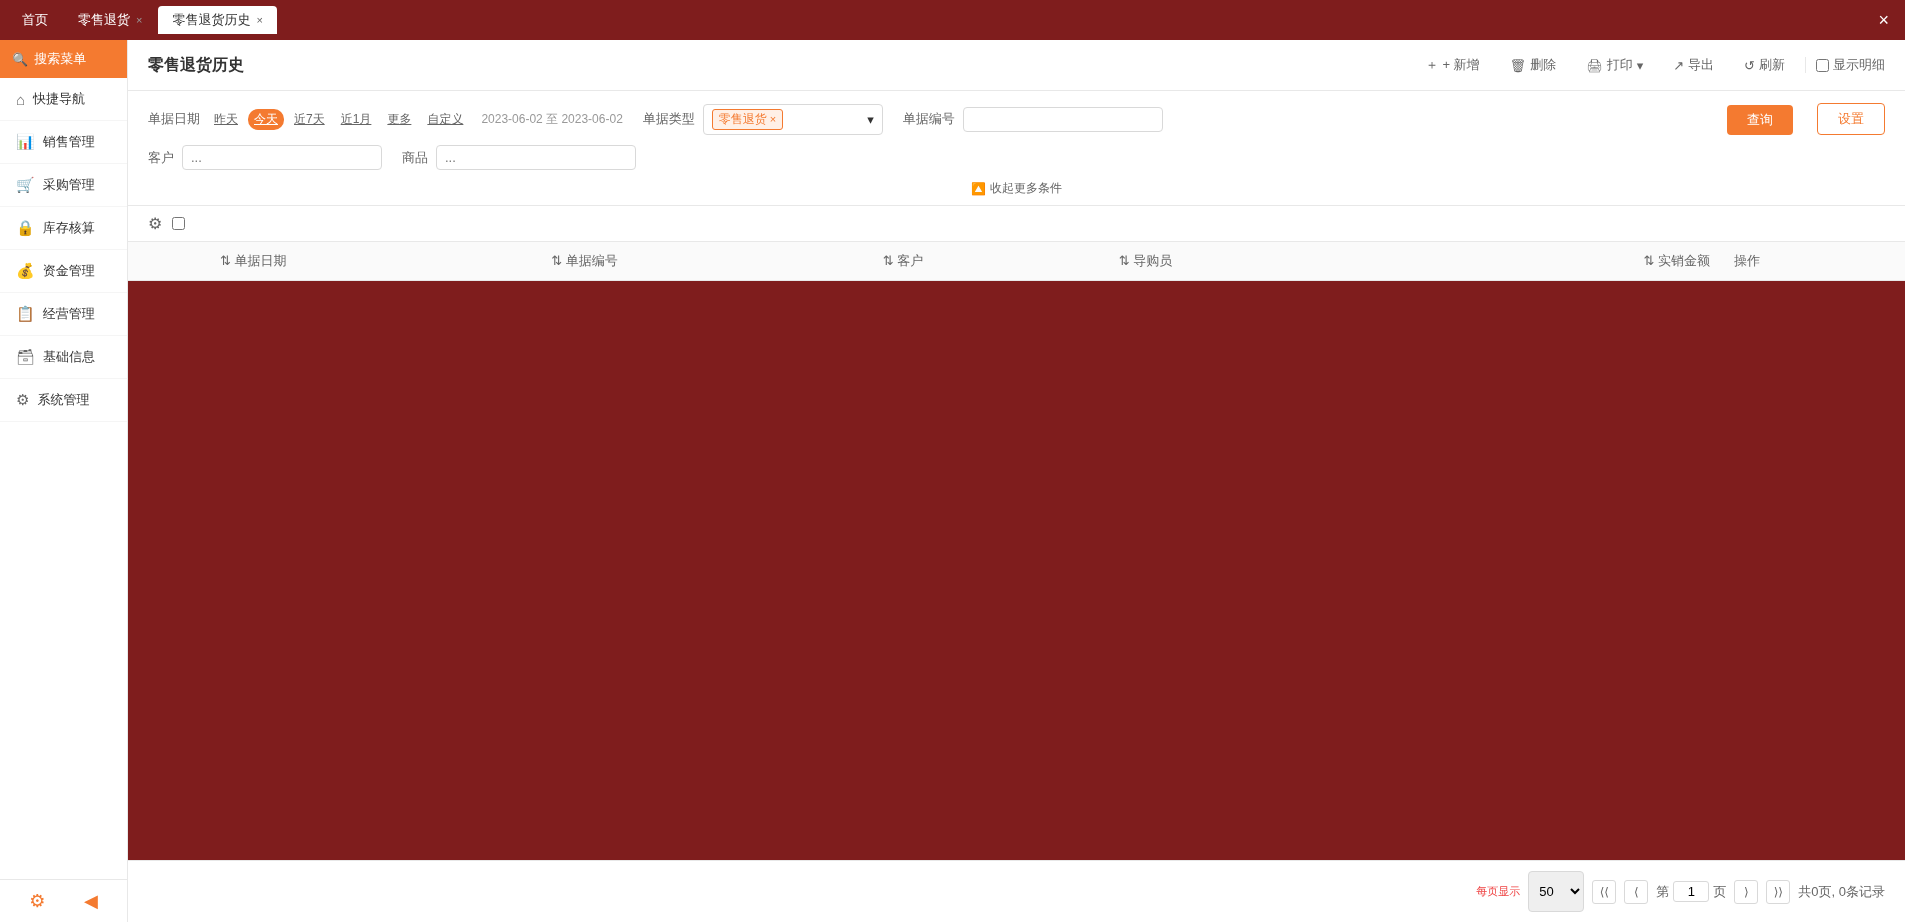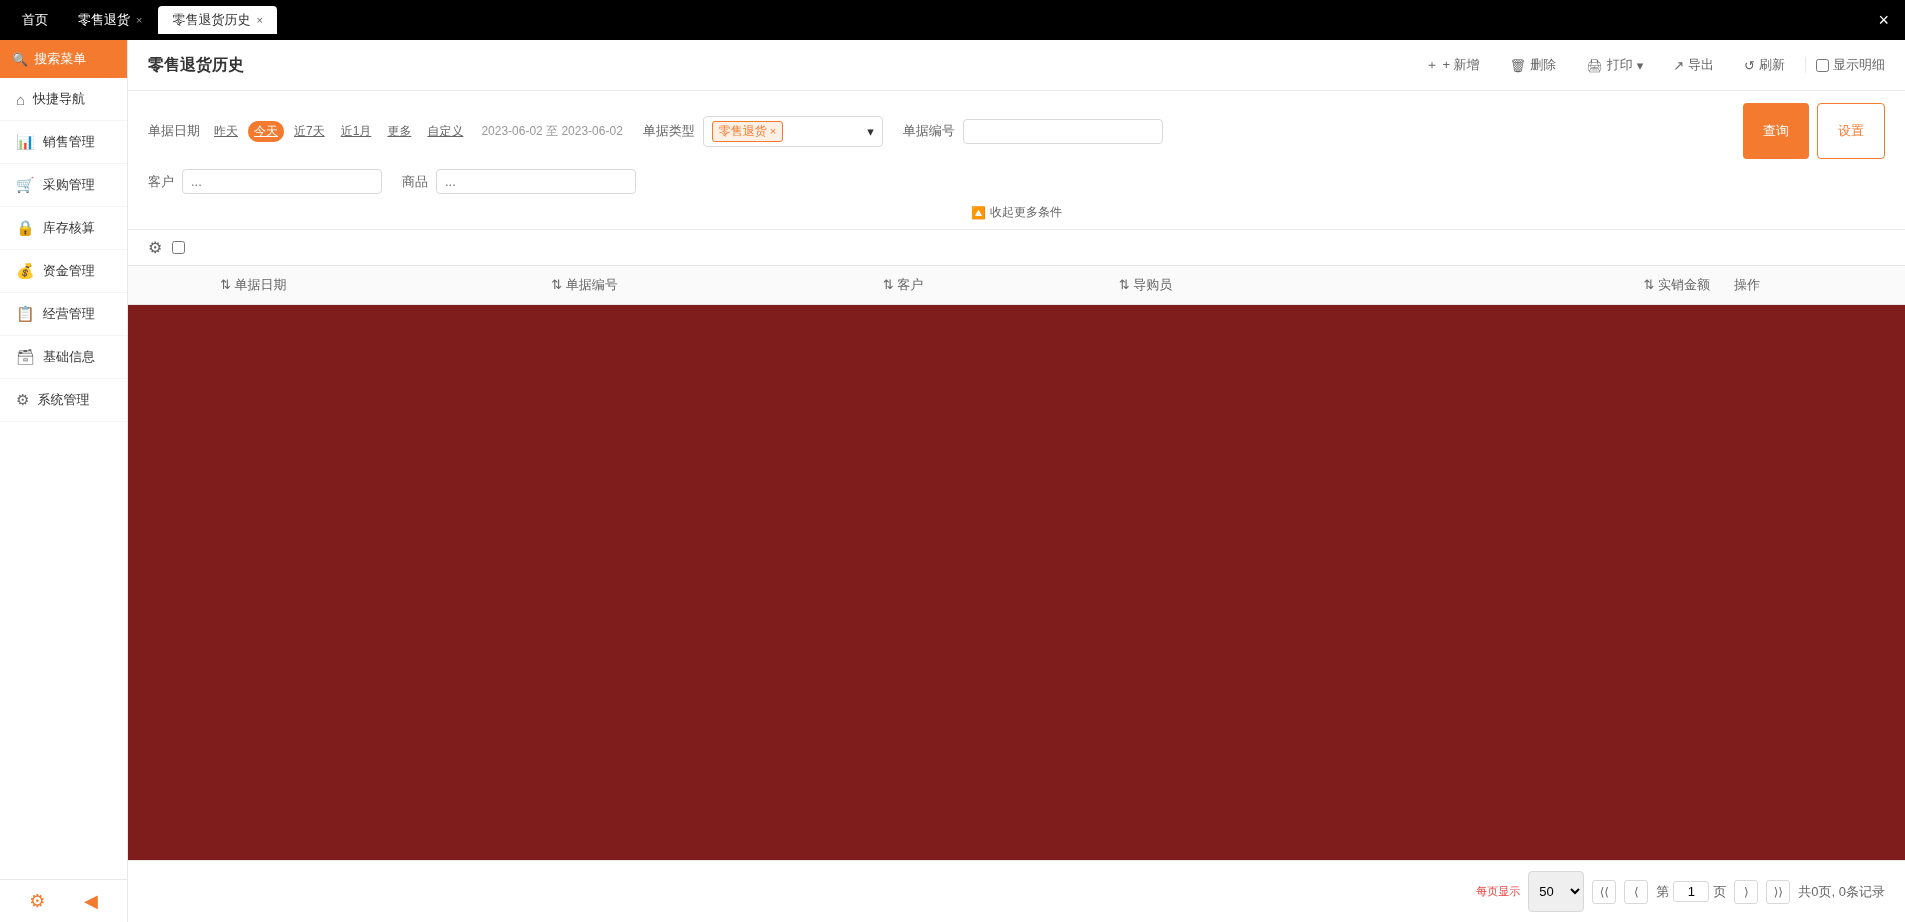--- a/index.html
+++ b/index.html
@@ -1,19 +1,19 @@
 <!DOCTYPE html>
 <html><head>
   <meta charset="utf-8">
   <style>
     * { box-sizing: border-box; margin: 0; padding: 0; }
     body { font-family: 'Microsoft YaHei', Arial, sans-serif; font-size: 13px; background: #f5f5f5; color: #333; height: 922px; overflow: hidden; display: flex; flex-direction: column; }
 
     
-    .top-bar { background: #000000; display: flex; align-items: center; height: 40px; padding: 15px 8px; flex-shrink: 0; }
+    .top-bar { background: #7f1d1d; display: flex; align-items: center; height: 40px; padding: 15px 8px; flex-shrink: 0; }
     .tab { display: flex; align-items: center; padding: 0 14px; height: 28px; border-radius: 4px 4px 0 0; font-size: 13px; color: #fff; cursor: pointer; margin-right: 2px; position: relative; }
     .tab.active { background: #fff; color: #333; }
     .tab .close-icon { margin-left: 6px; font-size: 11px; color: #999; cursor: pointer; }
     .tab.active .close-icon { color: #666; }
     .tab-home { color: #fff; }
     .top-close { margin-left: auto; color: #fff; font-size: 18px; cursor: pointer; padding: 0 8px; }
 
     
     .main-layout { display: flex; flex: 1; overflow: hidden; }
 
@@ -200,23 +200,23 @@
             </span>
             <span>▾</span>
           </div>
         </div>
 
         <div class="filter-item">
           <span class="filter-label">单据编号</span>
           <input class="filter-input" type="text" placeholder="" style="">
         </div>
 
-        <div style="margin-left: auto; display: flex; gap: 8px;">
+        <div style="margin-left: auto; display: flex; gap: 24px; align-items: flex-end;">
           <button style="background:#f47a30;color:#fff;border:none;border-radius:4px;padding:6px 20px;cursor:pointer;font-size:13px;">查询</button>
-          <button style="background:#fff;color:#f47a30;border:1px solid #f47a30;border-radius:4px;padding:18px 20px;cursor:pointer;font-size:13px;">设置</button>
+          <button style="background:#fff;color:#f47a30;border:1px solid #f47a30;border-radius:4px;padding:6px 20px;cursor:pointer;font-size:13px;">设置</button>
         </div>
       </div>
 
       <div class="filter-row">
 
         <div class="filter-item">
           <span class="filter-label">客户</span>
           <input class="filter-input" type="text" placeholder="..." style="">
         </div>
 

